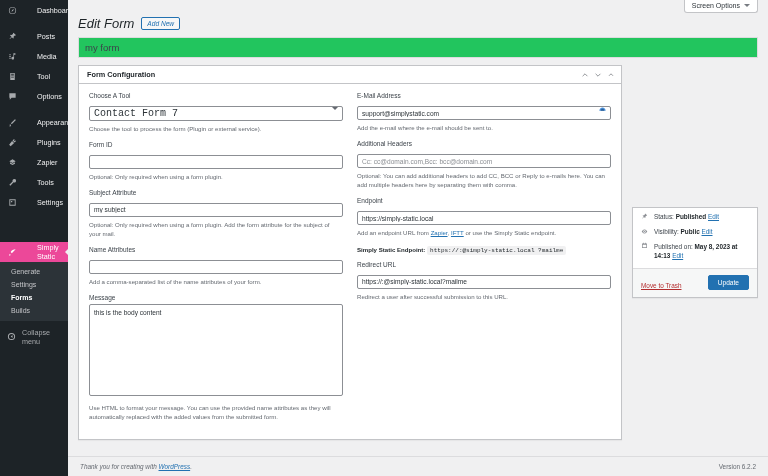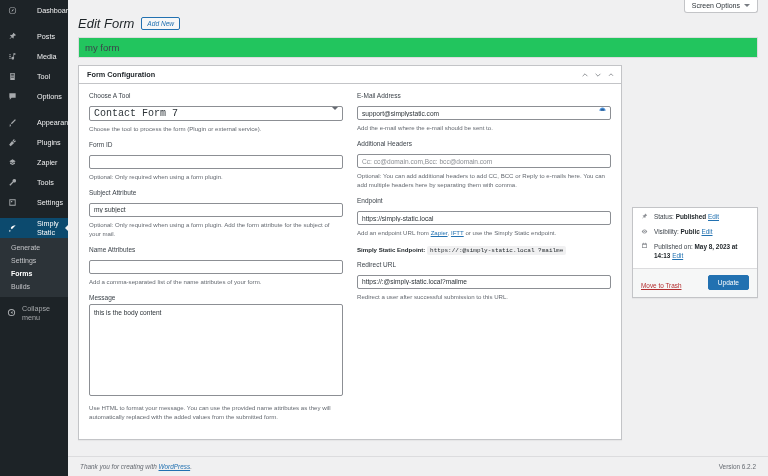--- a/index.html
+++ b/index.html
@@ -24,21 +24,21 @@
     height: 20px; padding-left: 7px; gap: 20px;
     color: #f0f0f1; cursor: pointer;
   }
   .menu-item .mi-icon {
     width: 10px; height: 10px; display: flex;
     align-items: center; justify-content: center;
     color: #a7aaad; flex: 0 0 10px;
   }
   .menu-item .mi-icon svg { display: block; }
   .menu-item.active {
-    background: #0c4a6e; color: #fff; position: relative;
+    background: #ec4899; color: #fff; position: relative; margin-top: 24px;
   }
   .menu-item.active .mi-icon { color: #fff; }
   .menu-item.active::after {
     content: ""; position: absolute; right: -1px; top: 50%;
     margin-top: -4px;
     border: 4px solid transparent; border-right-color: #f0f0f1;
   }
   .menu-sep { height: 6px; }
   #submenu { background: #2c3338; padding: 3px 0 4px 0; }
   .submenu-item {

